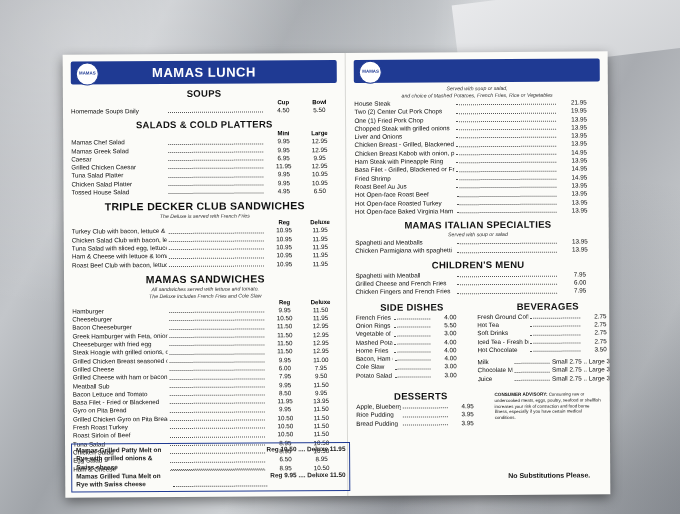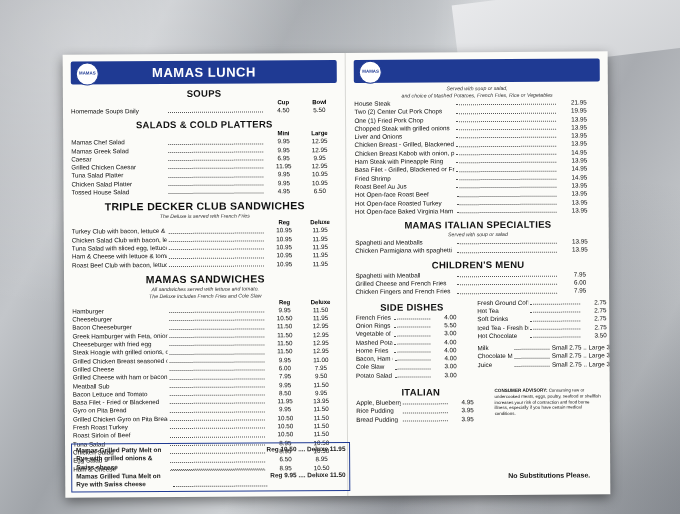--- a/index.html
+++ b/index.html
@@ -514,20 +514,21 @@
               </div>
             <div class="row">
                 <span class="nm">Potato Salad</span>
                 <span class="dots"></span>
                 <span class="p">3.00</span>
               </div>
           </div>
         </div>
 
         <div class="halfcol rpad">
+          <div class="sect" style="margin:2px 0 1px;">BEVERAGES</div>
           <div class="rows">
             <div class="row">
                 <span class="nm">Fresh Ground Coffee</span>
                 <span class="dots"></span>
                 <span class="p">2.75</span>
               </div>
             <div class="row">
                 <span class="nm">Hot Tea</span>
                 <span class="dots"></span>
                 <span class="p">2.75</span>
@@ -562,21 +563,21 @@
                 <span class="nm">Juice</span>
                 <span class="dots"></span>
                 <span style="white-space:nowrap">Small 2.75 .. Large 3.25</span>
               </div>
           </div>
         </div>
       </div>
 
       <div class="sidehdr" style="margin-top:5px;">
         <div class="halfcol">
-          <div class="sect" style="margin:2px 0 1px;">ITALIAN</div>
+          <div class="sect" style="margin:2px 0 1px;">DESSERTS</div>
           <div class="rows">
             <div class="row">
                 <span class="nm">Apple, Blueberry or Cherry Pie</span>
                 <span class="dots"></span>
                 <span class="p">4.95</span>
               </div>
             <div class="row">
                 <span class="nm">Rice Pudding</span>
                 <span class="dots"></span>
                 <span class="p">3.95</span>

